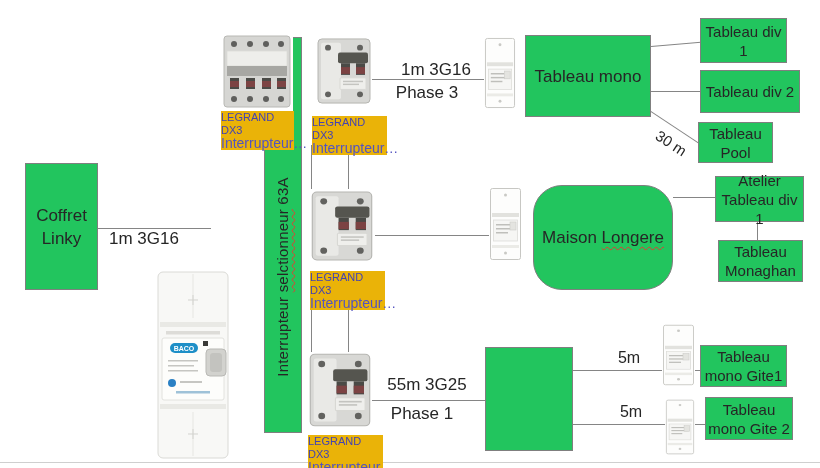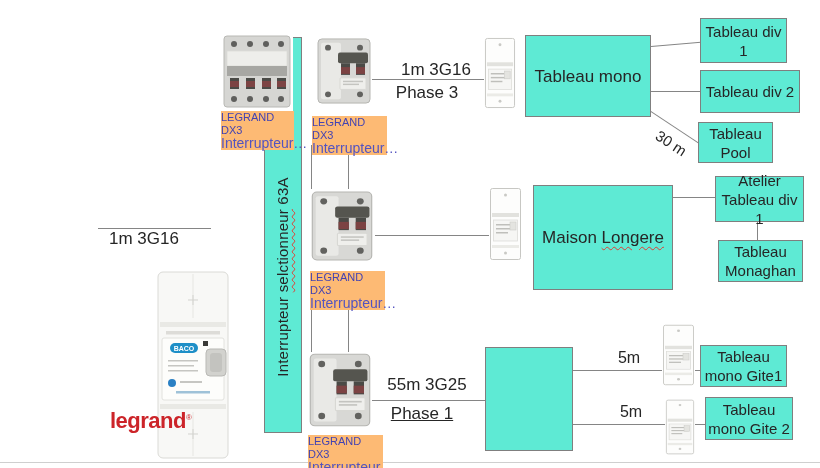--- a/index.html
+++ b/index.html
@@ -1,36 +1,36 @@
 <!DOCTYPE html>
 <html><head>
 <meta charset="utf-8">
 <style>
   html,body{margin:0;padding:0;background:#ffffff;}
   .canvas{
     position:relative;width:820px;height:468px;background:#ffffff;overflow:hidden;
     font-family:"Liberation Sans", sans-serif;color:#262626;
   }
   .box{
-    position:absolute;background:#5eead4;border:1.5px solid #7f7f7f;box-sizing:border-box;
+    position:absolute;background:#22c55e;border:1.5px solid #7f7f7f;box-sizing:border-box;
     display:flex;flex-direction:column;align-items:center;justify-content:center;
     text-align:center;z-index:1;
   }
   .box.big{font-size:17px;line-height:23px;}
   .box.small{font-size:15px;line-height:19px;}
   .wire{position:absolute;background:#858585;z-index:0;}
   .wh{height:1px;}
   .wv{width:1px;}
   .wr{height:1px;transform-origin:0 0;}
   .lbl{position:absolute;z-index:3;text-align:center;}
   .len,.phs{font-size:17px;}
   .dist{font-size:15px;}
   .img{position:absolute;background:#ffffff;z-index:2;}
   .img svg{display:block;width:100%;height:100%;}
-  .cap{position:absolute;z-index:3;background:#fdba74;color:#4343b2;font-size:11px;line-height:13px;}
+  .cap{position:absolute;z-index:3;background:#eab308;color:#4343b2;font-size:11px;line-height:13px;}
   .cap .sub{font-size:14px;color:#5353c0;}
   .sq{text-decoration-line:underline;text-decoration-style:wavy;text-decoration-color:#e23b32;text-decoration-thickness:1px;text-underline-offset:2.5px;}
   .disjtxt{font-size:13px;line-height:17px;}
   .vtext{
     position:absolute;left:133px;top:266px;width:300px;height:22px;line-height:22px;
     transform:rotate(-90deg);text-align:center;font-size:15px;z-index:2;letter-spacing:.2px;
   }
   .logo{position:absolute;left:110px;top:408px;z-index:3;color:#cc2429;font-weight:bold;
         font-size:22px;letter-spacing:-.5px;}
   .logo sup{font-size:8px;font-weight:normal;vertical-align:super;}
@@ -51,40 +51,44 @@
   <div class="wire wh" style="left:651px;top:91px;width:49px;"></div>
   <div class="wire wr" style="left:651px;top:111px;width:57px;transform:rotate(33.4deg);"></div>
   <div class="wire wh" style="left:673px;top:197px;width:42px;"></div>
   <div class="wire wv" style="left:757px;top:222px;height:18px;"></div>
   <div class="wire wv" style="left:311px;top:145px;height:44px;"></div>
   <div class="wire wv" style="left:348px;top:146px;height:43px;"></div>
   <div class="wire wv" style="left:311px;top:298px;height:55px;"></div>
   <div class="wire wv" style="left:348px;top:298px;height:55px;"></div>
   <div class="wire wh" style="left:0;top:462px;width:820px;background:#cfcfcf;"></div>
 
+  <div class="box big" style="left:25px;top:163px;width:73px;height:127px;">
+    <div>Coffret</div>
+    <div>Linky</div>
+  </div>
 
 
   <div class="box" style="left:264px;top:37px;width:38px;height:396px;"></div>
   <div class="vtext"><span>Interrupteur</span> <span class="sq">selctionneur</span> <span>63A</span></div>
 
   <div class="box big" style="left:525px;top:35px;width:126px;height:82px;">
     <div>Tableau mono</div>
   </div>
 
   <div class="box small" style="left:700px;top:18px;width:87px;height:45px;">
     <div>Tableau div 1</div>
   </div>
   <div class="box small" style="left:700px;top:70px;width:100px;height:43px;">
     <div>Tableau div 2</div>
   </div>
   <div class="box small" style="left:698px;top:122px;width:75px;height:41px;">
     <div>Tableau Pool</div>
   </div>
 
-  <div class="box big" style="left:533px;top:185px;width:140px;height:105px;">
+  <div class="box big" style="left:533px;top:185px;width:140px;height:105px;border-radius:29px;">
     <div><span>Maison</span> <span class="sq">Longere</span></div>
   </div>
 
   <div class="box small" style="left:715px;top:176px;width:89px;height:46px;">
     <div>Atelier</div>
     <div>Tableau div 1</div>
   </div>
   <div class="box small" style="left:718px;top:240px;width:85px;height:42px;">
     <div>Tableau</div>
     <div>Monaghan</div>
@@ -101,21 +105,21 @@
     <div>mono Gite 2</div>
   </div>
 
   <div class="lbl len" style="left:108px;top:229px;width:72px;">1m 3G16</div>
 
   <div class="lbl len" style="left:390px;top:60px;width:92px;">1m 3G16</div>
   <div class="lbl phs" style="left:384px;top:83px;width:86px;">Phase 3</div>
 
 
   <div class="lbl len" style="left:381px;top:375px;width:92px;">55m 3G25</div>
-  <div class="lbl phs" style="left:379px;top:404px;width:86px;text-decoration:underline;">Phase 1</div>
+  <div class="lbl phs" style="left:379px;top:404px;width:86px;">Phase 1</div>
 
   <div class="lbl dist rot30" style="left:652px;top:122px;width:46px;">30 m</div>
   <div class="lbl dist" style="left:606px;top:349px;width:46px;font-size:16px;">5m</div>
   <div class="lbl dist" style="left:608px;top:403px;width:46px;font-size:16px;">5m</div>
 
   <div class="img" style="left:221px;top:32px;width:72px;height:79px;">
     <svg viewBox="0 0 72 79" preserveAspectRatio="none">
       <rect x="3" y="4" width="66" height="71" rx="3" fill="#d6d6d3" stroke="#b8b8b4"></rect>
       <circle cx="13" cy="12" r="3" fill="#5f5f5d"></circle>
         <circle cx="29" cy="12" r="3" fill="#5f5f5d"></circle>
@@ -228,21 +232,20 @@
       <rect x="22" y="95" width="26" height="1.5" fill="#c6c6c2"></rect>
       <rect x="22" y="100" width="30" height="1.5" fill="#c6c6c2"></rect>
       <circle cx="26" cy="113" r="4" fill="#2a80c4"></circle>
       <rect x="34" y="111" width="22" height="2" fill="#c6c6c2"></rect>
       <rect x="30" y="121" width="34" height="2.5" fill="#9fc2d8"></rect>
       <rect x="14" y="134" width="66" height="5" fill="#e9e9e5"></rect>
       <line x1="47" y1="142" x2="47" y2="186" stroke="#e6e6e2"></line>
       <path d="M42 164h10M47 159v10" stroke="#d3d3cf" fill="none"></path>
     </svg>
   </div>
-  <div class="logo"><span>legrand</span><sup>®</sup></div>
 
   <div class="img" style="left:484px;top:37px;width:32px;height:72px;">
     <svg viewBox="0 0 33 74" preserveAspectRatio="none">
       <rect x="1.5" y="1.5" width="30" height="71" rx="2" fill="#fdfdfc" stroke="#c7c7c3"></rect>
       <circle cx="16.5" cy="8" r="1.5" fill="#c9c9c5"></circle>
       <rect x="3" y="26" width="27" height="4" fill="#e2e2de"></rect>
       <rect x="4.5" y="33" width="24" height="21" fill="#f6f6f4" stroke="#ddddd9" stroke-width="0.8"></rect>
       <rect x="7" y="37" width="14" height="1.5" fill="#bfbfbb"></rect>
       <rect x="7" y="41" width="18" height="1.5" fill="#bfbfbb"></rect>
       <rect x="7" y="45" width="12" height="1.5" fill="#bfbfbb"></rect>

